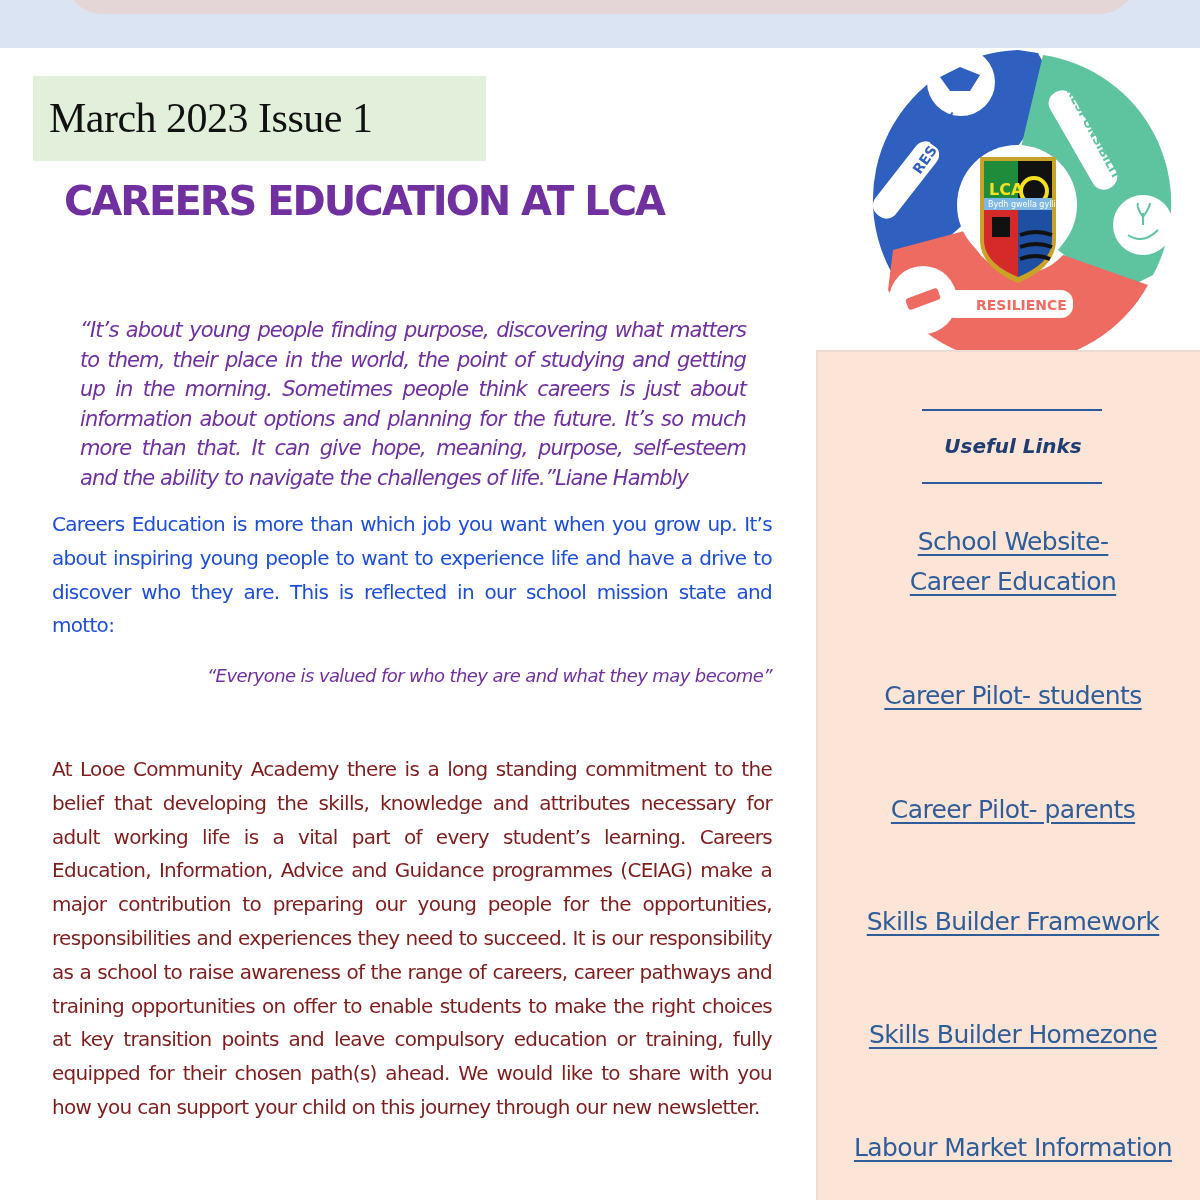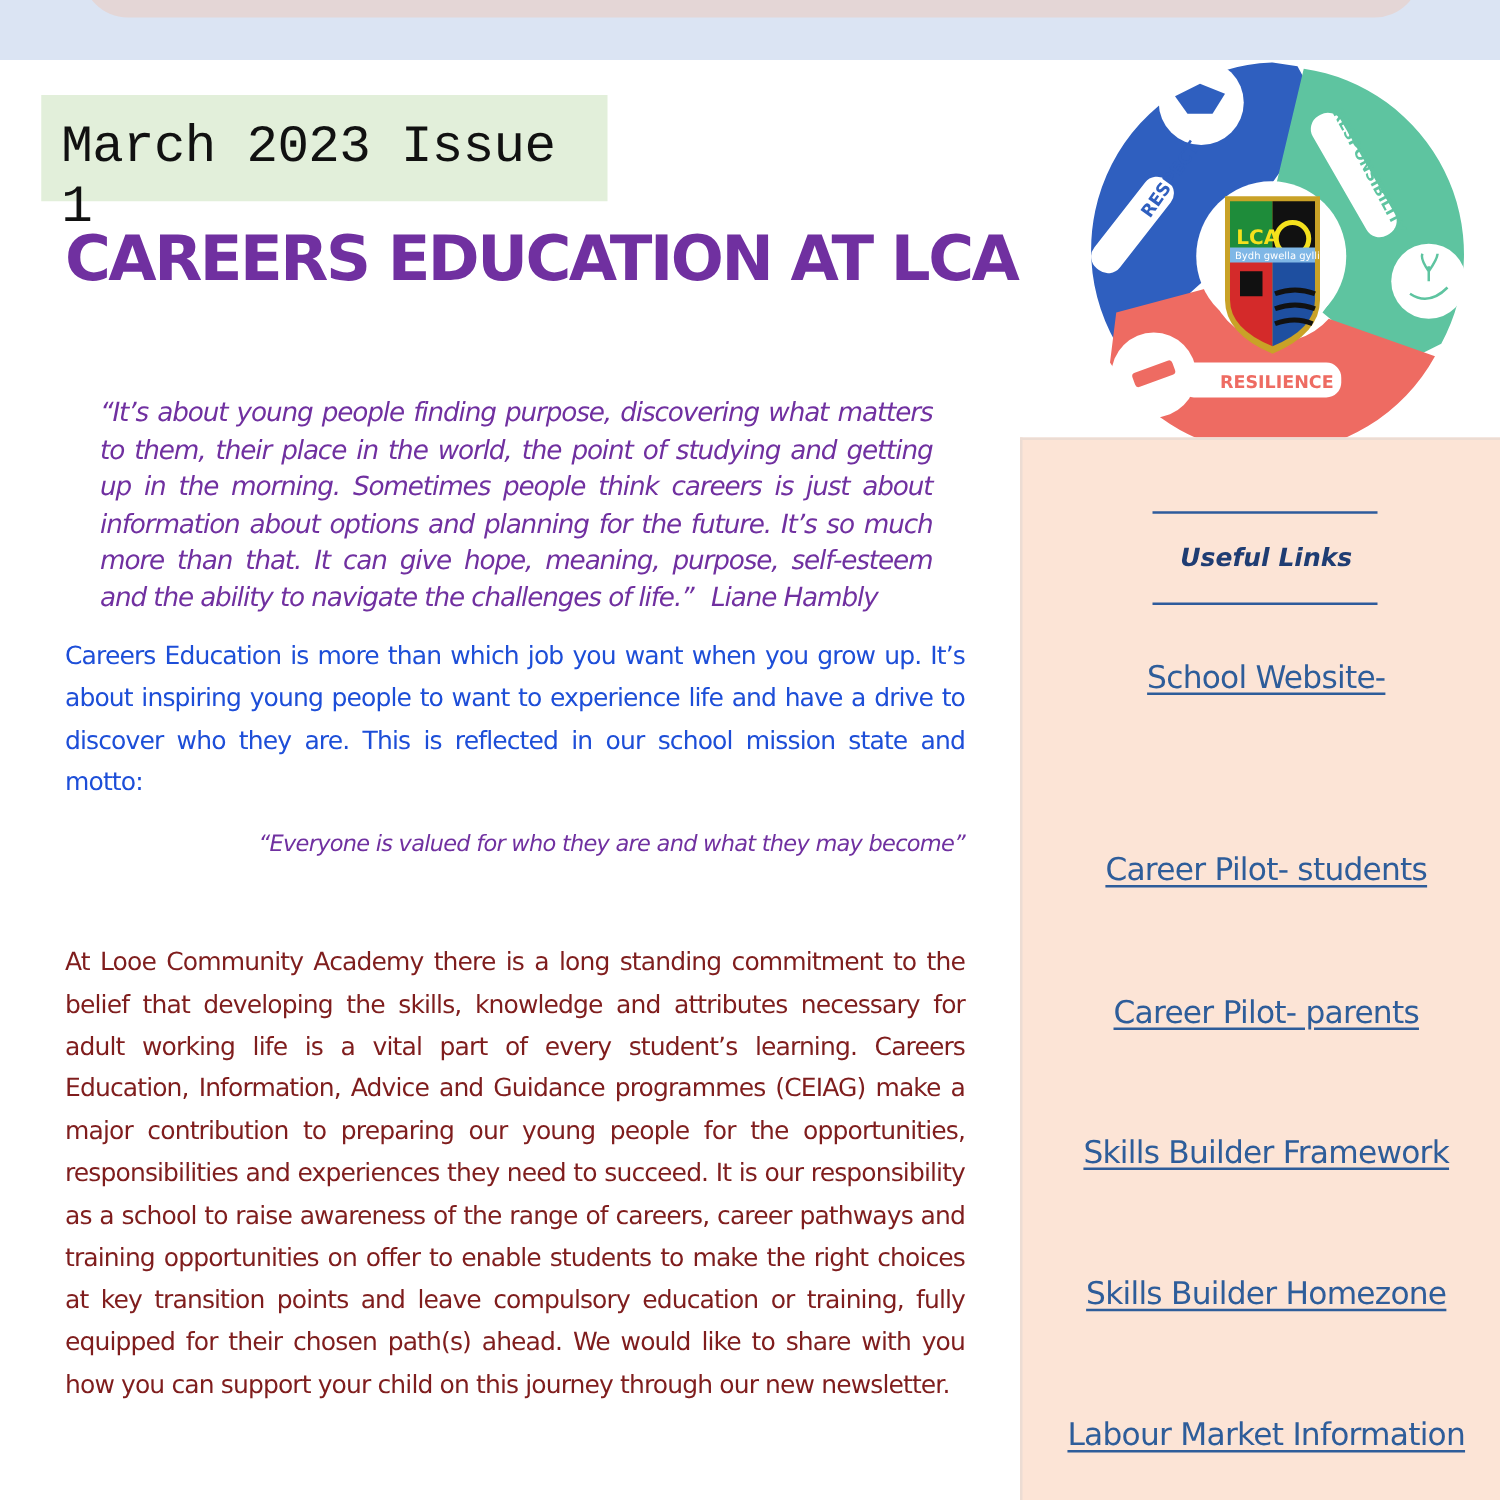--- a/index.html
+++ b/index.html
@@ -5,26 +5,26 @@
   * { box-sizing: border-box; margin: 0; padding: 0; }
   html, body { width: 1200px; height: 1200px; overflow: hidden; background: #ffffff; }
   body { position: relative; font-family: "Liberation Sans", "DejaVu Sans", sans-serif; }
 
   
   .top-banner { position: absolute; left: 0; top: 0; width: 1200px; height: 48px; background: #dbe4f3; }
   .top-pill { position: absolute; left: 66px; top: -40px; width: 1070px; height: 54px; background: #e4d6d6; border-radius: 0 0 36px 36px; }
 
   
   .issue-box { position: absolute; left: 33px; top: 76px; width: 453px; height: 85px; background: #e2efda; }
-  .issue-text { position: absolute; left: 16px; top: 18px; font-size: 42px; color: #111; font-family: Liberation Mono, monospace; letter-spacing: -0.5px; }
+  .issue-text { position: absolute; left: 16px; top: 18px; font-size: 42px; color: #111; font-family: Liberation Serif, serif; letter-spacing: -0.5px; }
 
-  .main-title { position: absolute; left: 52px; top: 178px; font-size: 50px; font-weight: bold; color: #7030a0; font-family: "DejaVu Sans", sans-serif; letter-spacing: -2px; white-space: nowrap; }
+  .main-title { position: absolute; left: 64px; top: 178px; font-size: 40px; font-weight: bold; color: #7030a0; font-family: "DejaVu Sans", sans-serif; letter-spacing: -2px; white-space: nowrap; }
 
   .quote { position: absolute; left: 80px; top: 316px; width: 666px; font-size: 21px; line-height: 29.6px; font-style: italic; color: #7030a0; text-align: justify; font-family: "DejaVu Sans", sans-serif; letter-spacing: -0.9px; }
-  .quote .author { margin-left: 14px; }
+  .quote .author { }
 
   .body-text { position: absolute; left: 52px; width: 720px; font-size: 20px; line-height: 33.8px; color: #1d4ed8; text-align: justify; font-family: "DejaVu Sans", sans-serif; letter-spacing: -0.7px; }
   .intro { top: 508px; }
   .mission { position: absolute; left: 52px; top: 660px; width: 720px; text-align: right; font-style: italic; color: #7030a0; font-size: 18px; line-height: 31px; font-family: "DejaVu Sans", sans-serif; letter-spacing: -0.6px; }
   .para2 { top: 753px; color: #7f1d1d; }
 
   
   .logo { position: absolute; left: 858px; top: 45px; width: 318px; height: 305px; }
 
   
@@ -103,19 +103,20 @@
 
 <p class="body-text para2">At Looe Community Academy there is a long standing commitment to the belief that developing the skills, knowledge and attributes necessary for adult working life is a vital part of every student’s learning. Careers Education, Information, Advice and Guidance programmes (CEIAG) make a major contribution to preparing our young people for the opportunities, responsibilities and experiences they need to succeed. It is our responsibility as a school to raise awareness of the range of careers, career pathways and training opportunities on offer to enable students to make the right choices at key transition points and leave compulsory education or training, fully equipped for their chosen path(s) ahead. We would like to share with you how you can support your child on this journey through our new newsletter.</p>
 
 <aside class="sidebar">
   <div class="rule r1"></div>
   <div class="sb-title">Useful Links</div>
   <div class="rule r2"></div>
 
   <a class="link l0">
     <span>School Website-</span><br>
+    <span>Career Education</span>
   </a>
   <a class="link l1">Career Pilot- students</a>
   <a class="link l2">Career Pilot- parents</a>
   <a class="link l3">Skills Builder Framework</a>
   <a class="link l4">Skills Builder Homezone</a>
   <a class="link l5">Labour Market Information</a>
 </aside>
 
 </body></html>

